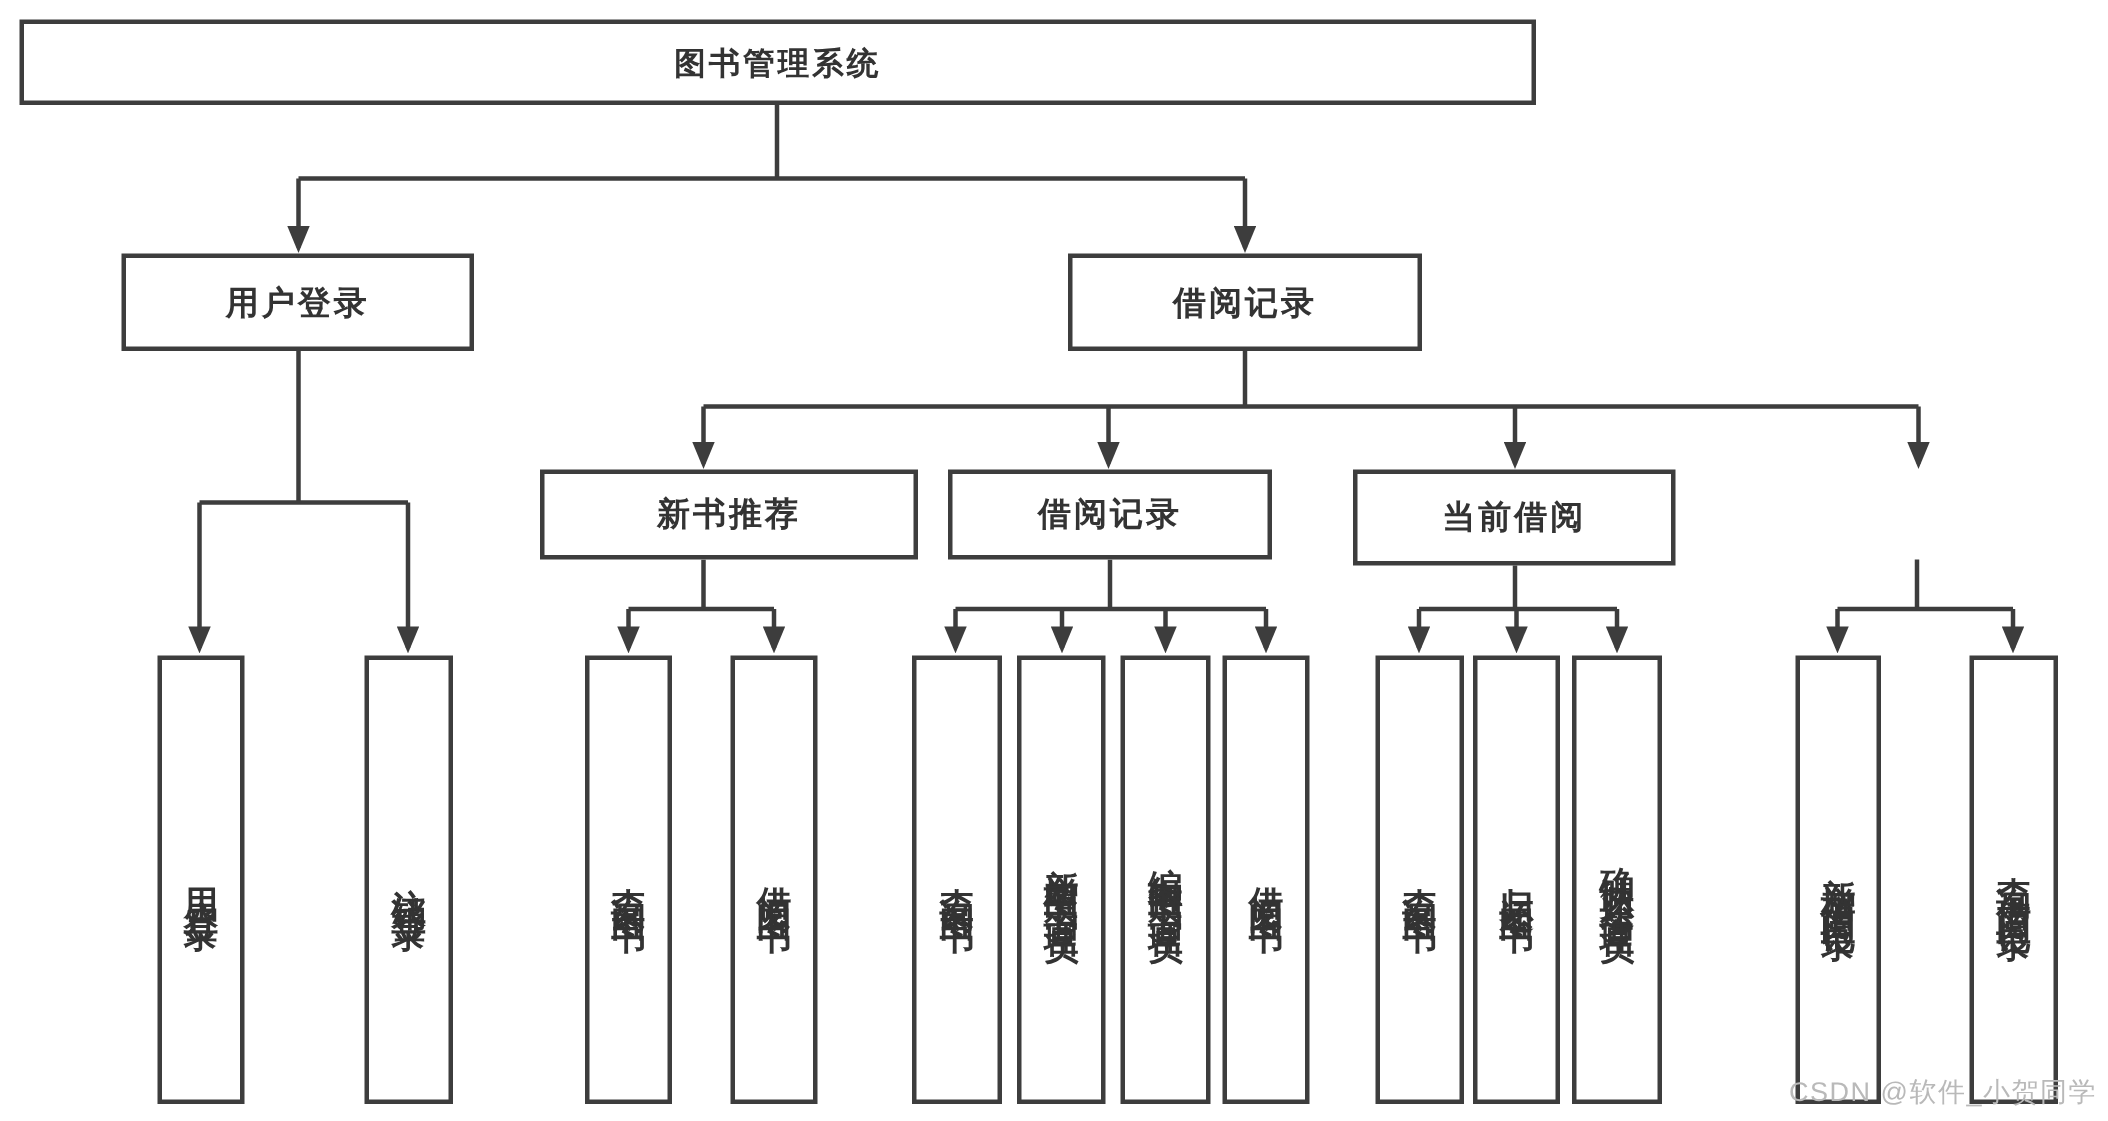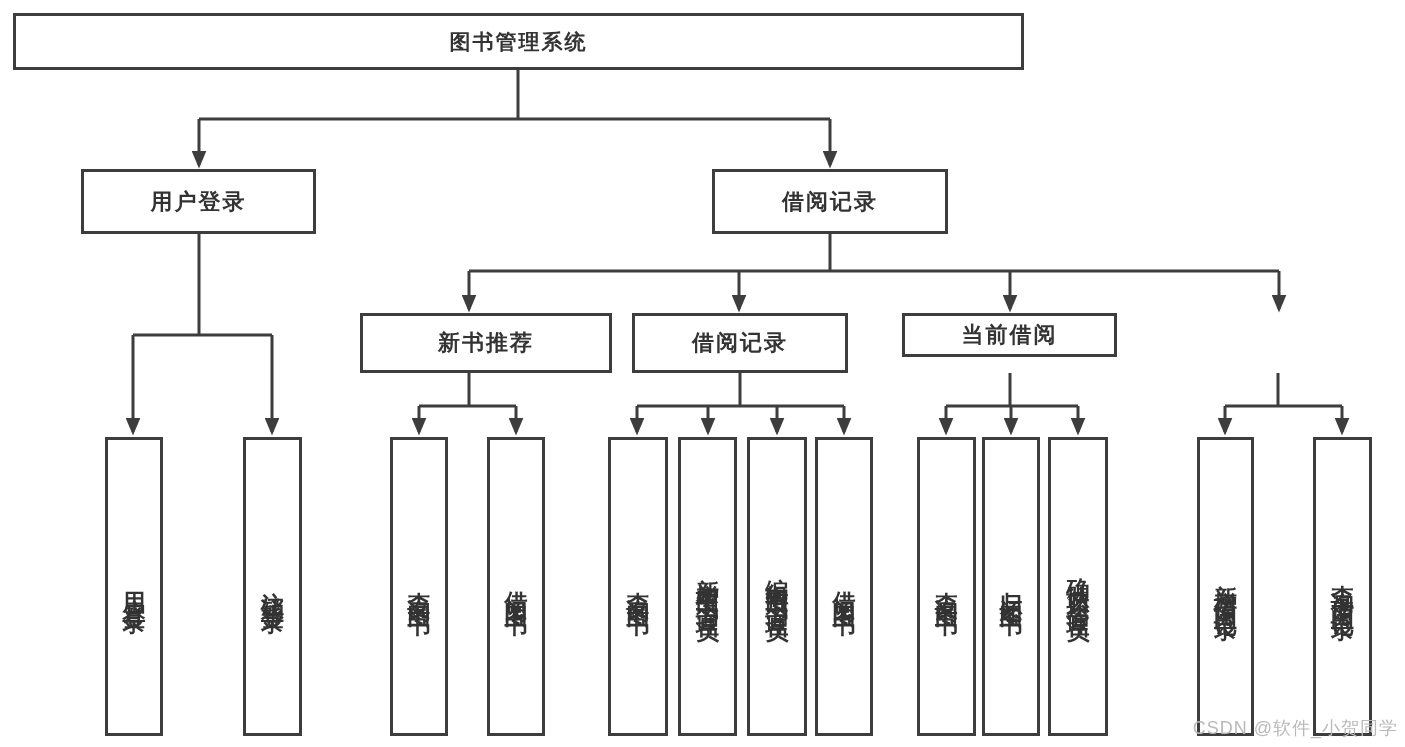--- a/index.html
+++ b/index.html
@@ -105,21 +105,21 @@
     </g>
   </svg>
 
   <div class="node h root" style="left:13px;top:13px;width:1011px;height:57px">图书管理系统</div>
 
   <div class="node h" style="left:81px;top:169px;width:235px;height:65px">用户登录</div>
   <div class="node h" style="left:712px;top:169px;width:236px;height:65px">借阅记录</div>
 
   <div class="node h" style="left:360px;top:313px;width:252px;height:60px">新书推荐</div>
   <div class="node h" style="left:632px;top:313px;width:216px;height:60px">借阅记录</div>
-  <div class="node h" style="left:902px;top:313px;width:215px;height:44px">当前借阅</div>
+  <div class="node h" style="left:902px;top:313px;width:215px;height:64px">当前借阅</div>
 
   <div class="node v" style="left:105px;top:437px;width:58px;height:299px">用户登录</div>
   <div class="node v" style="left:243px;top:437px;width:59px;height:299px">注销登录</div>
 
   <div class="node v" style="left:390px;top:437px;width:58px;height:299px">查询图书</div>
   <div class="node v" style="left:487px;top:437px;width:58px;height:299px">借阅图书</div>
 
   <div class="node v" style="left:608px;top:437px;width:60px;height:299px">查询图书</div>
   <div class="node v long" style="left:678px;top:437px;width:59px;height:299px">新增图书（管理员）</div>
   <div class="node v long" style="left:747px;top:437px;width:60px;height:299px">编辑图书（管理员）</div>

